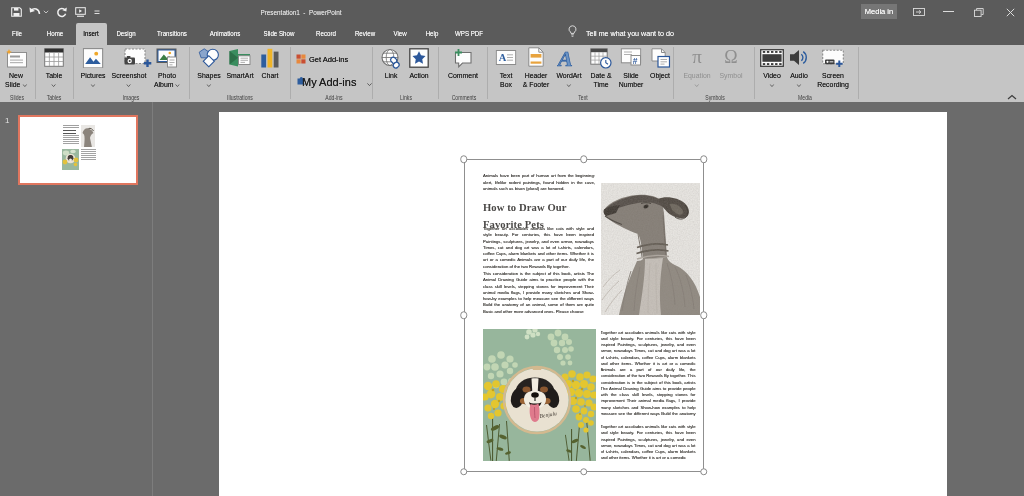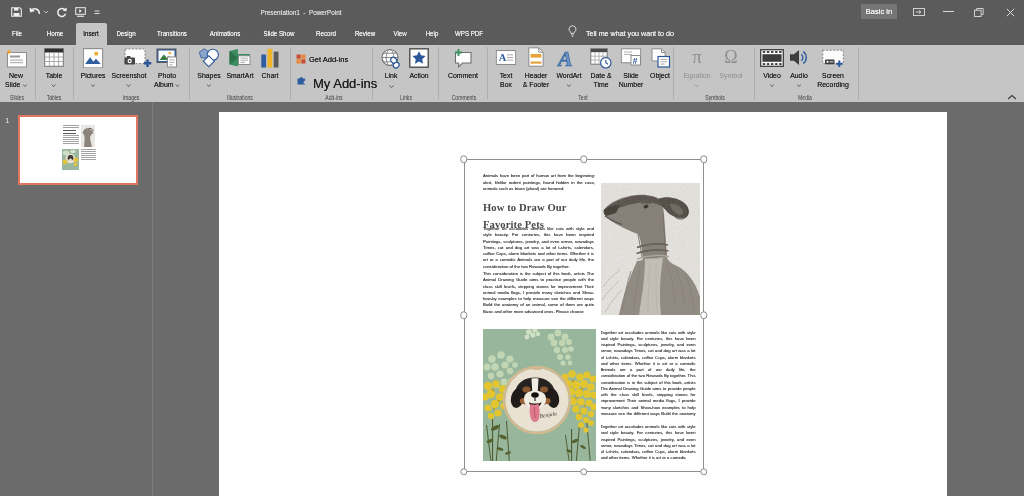--- a/index.html
+++ b/index.html
@@ -41,21 +41,21 @@
   <svg class="qi" style="left:75px;top:7px" width="11" height="10" viewBox="0 0 11 10">
       <rect x="0.7" y="0.7" width="9.6" height="6.6" fill="none" stroke="#efefef" stroke-width="1"></rect>
       <path d="M4.2 2.3 L7 4 L4.2 5.7 Z" fill="#efefef"></path>
       <rect x="2" y="8.7" width="7" height="1.1" fill="#efefef"></rect>
     </svg>
   <svg class="qi" style="left:94px;top:9.5px" width="6" height="5" viewBox="0 0 6 5">
       <rect x="0.5" y="0.5" width="5" height="1" fill="#dedede"></rect>
       <rect x="0.5" y="3" width="5" height="1" fill="#dedede"></rect>
     </svg>
   <div class="abs" style="left:226px;top:7.5px;width:150px;text-align:center;font-size:7.5px;color:#dadada;white-space:nowrap;text-shadow:0 0 0.5px #ccc;transform:scaleX(0.85)">Presentation1&nbsp;&nbsp;-&nbsp;&nbsp;PowerPoint</div>
-  <div class="abs" style="left:861px;top:3.5px;width:36px;height:15.5px;background:#767676;color:#f5f5f5;font-size:7.5px;text-align:center;line-height:15.5px;text-shadow:0 0 0.5px #eee">Basic in</div>
+  <div class="abs" style="left:861px;top:3.5px;width:36px;height:15.5px;background:#767676;color:#f5f5f5;font-size:7.5px;text-align:center;line-height:15.5px;text-shadow:0 0 0.5px #eee">Media in</div>
   <svg class="qi" style="left:913px;top:8px" width="12" height="8" viewBox="0 0 12 8">
       <rect x="0.5" y="0.5" width="11" height="7" fill="none" stroke="#dcdcdc" stroke-width="0.9"></rect>
       <path d="M3 4 h5 M6 2.3 l1.8 1.7 -1.8 1.7" stroke="#dcdcdc" stroke-width="0.9" fill="none"></path>
     </svg>
   <div class="abs" style="left:943px;top:10.5px;width:11px;height:1.2px;background:#dcdcdc"></div>
   <svg class="qi" style="left:974px;top:8px" width="12" height="9" viewBox="0 0 12 9">
       <rect x="0.5" y="2.2" width="6.6" height="6.3" fill="none" stroke="#dcdcdc" stroke-width="0.9"></rect>
       <path d="M2.6 2.2 V0.5 h6.6 v6 h-1.7" fill="none" stroke="#dcdcdc" stroke-width="0.9"></path>
     </svg>
   <svg class="qi" style="left:1006px;top:7.5px" width="9" height="9" viewBox="0 0 9 9">
@@ -199,21 +199,21 @@
   <svg class="abs" style="left:296px;top:8.5px" width="10" height="10" viewBox="0 0 10 10">
       <rect x="0.5" y="0.5" width="4.2" height="4.2" fill="#c94f32"></rect>
       <rect x="5.3" y="0.5" width="4.2" height="4.2" fill="#e8883c"></rect>
       <rect x="0.5" y="5.3" width="4.2" height="4.2" fill="#e8883c"></rect>
       <rect x="5.3" y="5.3" width="4.2" height="4.2" fill="#c94f32"></rect>
     </svg>
   <div class="abs" style="left:309px;top:9.5px;font-size:7.5px;color:#1d1d1d;text-shadow:0 0 0.4px #333">Get Add-ins</div>
   <svg class="abs" style="left:296px;top:30px" width="11" height="10" viewBox="0 0 11 10">
       <path d="M1.5 3.5 h2.2 a1.6 1.6 0 1 1 3.2 0 h2.2 v2.2 a1.6 1.6 0 1 0 0 3.2 v0.6 h-7.6 Z" fill="#2d5d9e"></path>
     </svg>
-  <div class="abs" style="left:313px;top:31px;font-size:13px;color:#1d1d1d;text-shadow:0 0 0.4px #333">My Add-ins <svg width="5" height="3.4" viewBox="0 0 5 3.4" style="margin-left:8px">
+  <div class="abs" style="left:302px;top:31px;font-size:11px;color:#1d1d1d;text-shadow:0 0 0.4px #333">My Add-ins <svg width="5" height="3.4" viewBox="0 0 5 3.4" style="margin-left:8px">
         <path d="M0.4 0.4 L2.5 2.6 L4.6 0.4" fill="none" stroke="#444" stroke-width="0.8"></path>
       </svg></div>
   <div class="grplabel" style="left:334px">Add-ins</div>
 
   <svg class="icon" style="left:391px;top:2.5px" width="21" height="21" viewBox="0 0 21 21">
       <circle cx="9.5" cy="9.5" r="8" fill="#fdfdfd" stroke="#6f6f6f" stroke-width="1.1"></circle>
       <ellipse cx="9.5" cy="9.5" rx="3.8" ry="8" fill="none" stroke="#6f6f6f" stroke-width="0.8"></ellipse>
       <path d="M1.5 9.5 h16 M2.8 5.2 h13.4 M2.8 13.8 h13.4" stroke="#6f6f6f" stroke-width="0.8" fill="none"></path>
       <path d="M10.5 13.2 a2.6 2.6 0 0 1 3.6-3.6 l1.8 1.8 a2.6 2.6 0 0 1-3.6 3.6 Z" fill="#fdfdfd" stroke="#2b579a" stroke-width="1.3"></path>
       <path d="M13.2 16 a2.6 2.6 0 0 0 3.6 3.6 l1.4-1.4 a2.6 2.6 0 0 0-3.6-3.6 Z" fill="#fdfdfd" stroke="#2b579a" stroke-width="1.3"></path>

